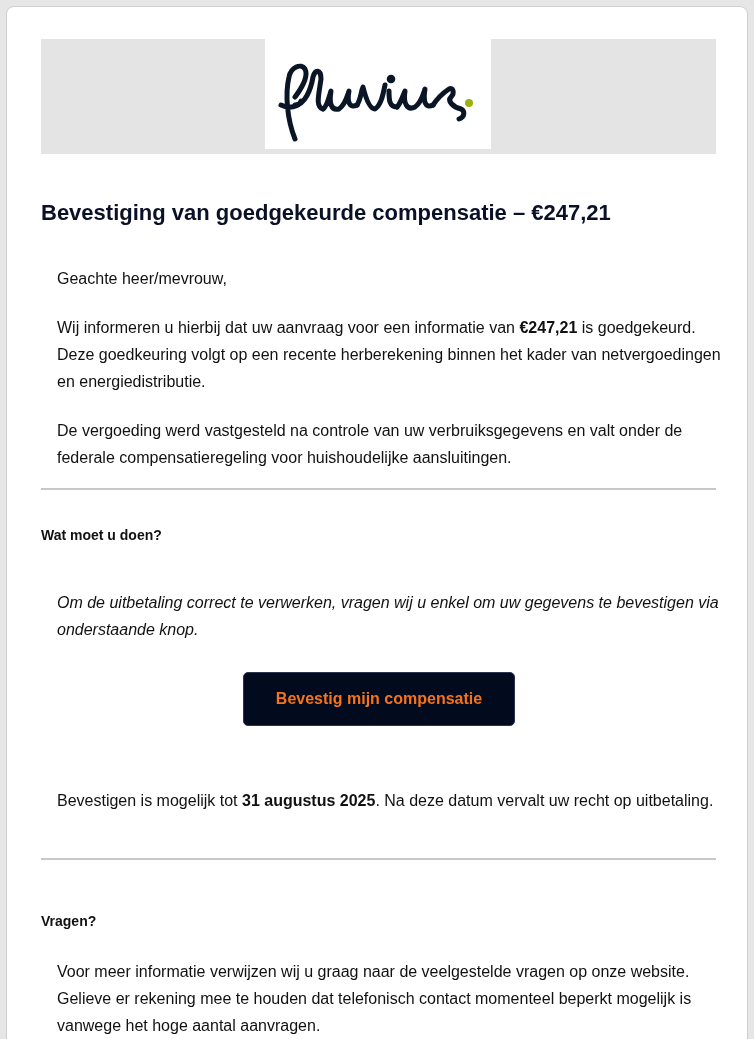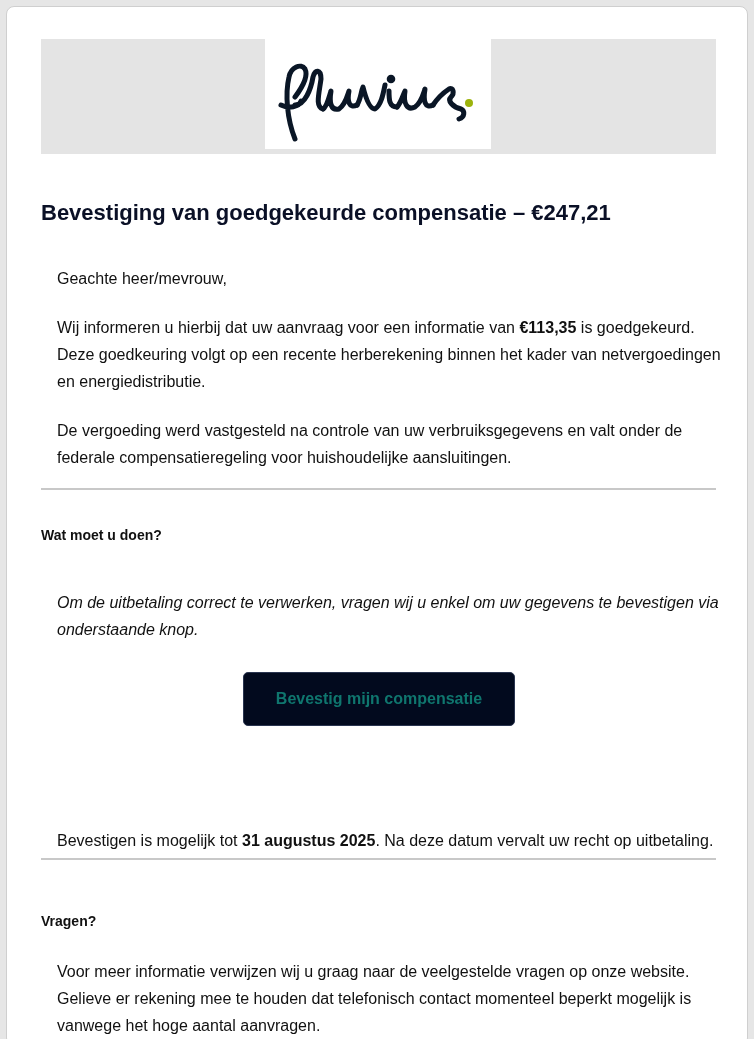--- a/index.html
+++ b/index.html
@@ -91,21 +91,21 @@
     .cta {
       position: absolute;
       left: 202px;
       top: 665px;
       width: 272px;
       height: 54px;
       background: #020a1e;
       border-radius: 5px;
       border: 1px solid #2a3550;
       box-sizing: border-box;
-      color: #0f766e;
+      color: #f97316;
       font-size: 16px;
       font-weight: bold;
       display: flex;
       align-items: center;
       justify-content: center;
       cursor: pointer;
       font-family: "Liberation Sans", sans-serif;
     }
   </style>
 </head>
@@ -136,33 +136,33 @@
         <circle cx="204" cy="64" r="4" fill="#9cb30c"></circle>
       </svg>
     </div>
   </div>
 
   <div class="content">
     <h1 class="title">Bevestiging van goedgekeurde compensatie – €247,21</h1>
 
     <p class="p" style="top:242px;">Geachte heer/mevrouw,</p>
 
-    <p class="p" style="top:291px;"><span>Wij informeren u hierbij dat uw aanvraag voor een informatie van </span><b>€113,35</b><span> is goedgekeurd. Deze goedkeuring volgt op een recente herberekening binnen het kader van netvergoedingen en energiedistributie.</span></p>
+    <p class="p" style="top:291px;"><span>Wij informeren u hierbij dat uw aanvraag voor een informatie van </span><b>€247,21</b><span> is goedgekeurd. Deze goedkeuring volgt op een recente herberekening binnen het kader van netvergoedingen en energiedistributie.</span></p>
 
     <p class="p" style="top:394px;">De vergoeding werd vastgesteld na controle van uw verbruiksgegevens en valt onder de federale compensatieregeling voor huishoudelijke aansluitingen.</p>
 
     <div class="divider" style="top:481px;"></div>
 
     <h2 class="subhead" style="top:520px;">Wat moet u doen?</h2>
 
     <p class="p" style="top:566px;font-style:italic;">Om de uitbetaling correct te verwerken, vragen wij u enkel om uw gegevens te bevestigen via onderstaande knop.</p>
 
     <button class="cta">Bevestig mijn compensatie</button>
 
-    <p class="p" style="top:804px;"><span>Bevestigen is mogelijk tot </span><b>31 augustus 2025</b><span>. Na deze datum vervalt uw recht op uitbetaling.</span></p>
+    <p class="p" style="top:764px;"><span>Bevestigen is mogelijk tot </span><b>31 augustus 2025</b><span>. Na deze datum vervalt uw recht op uitbetaling.</span></p>
 
     <div class="divider" style="top:851px;"></div>
 
     <h2 class="subhead" style="top:906px;">Vragen?</h2>
 
     <p class="p" style="top:935px;">Voor meer informatie verwijzen wij u graag naar de veelgestelde vragen op onze website. Gelieve er rekening mee te houden dat telefonisch contact momenteel beperkt mogelijk is vanwege het hoge aantal aanvragen.</p>
   </div>
 </div>
 
 </body></html>

